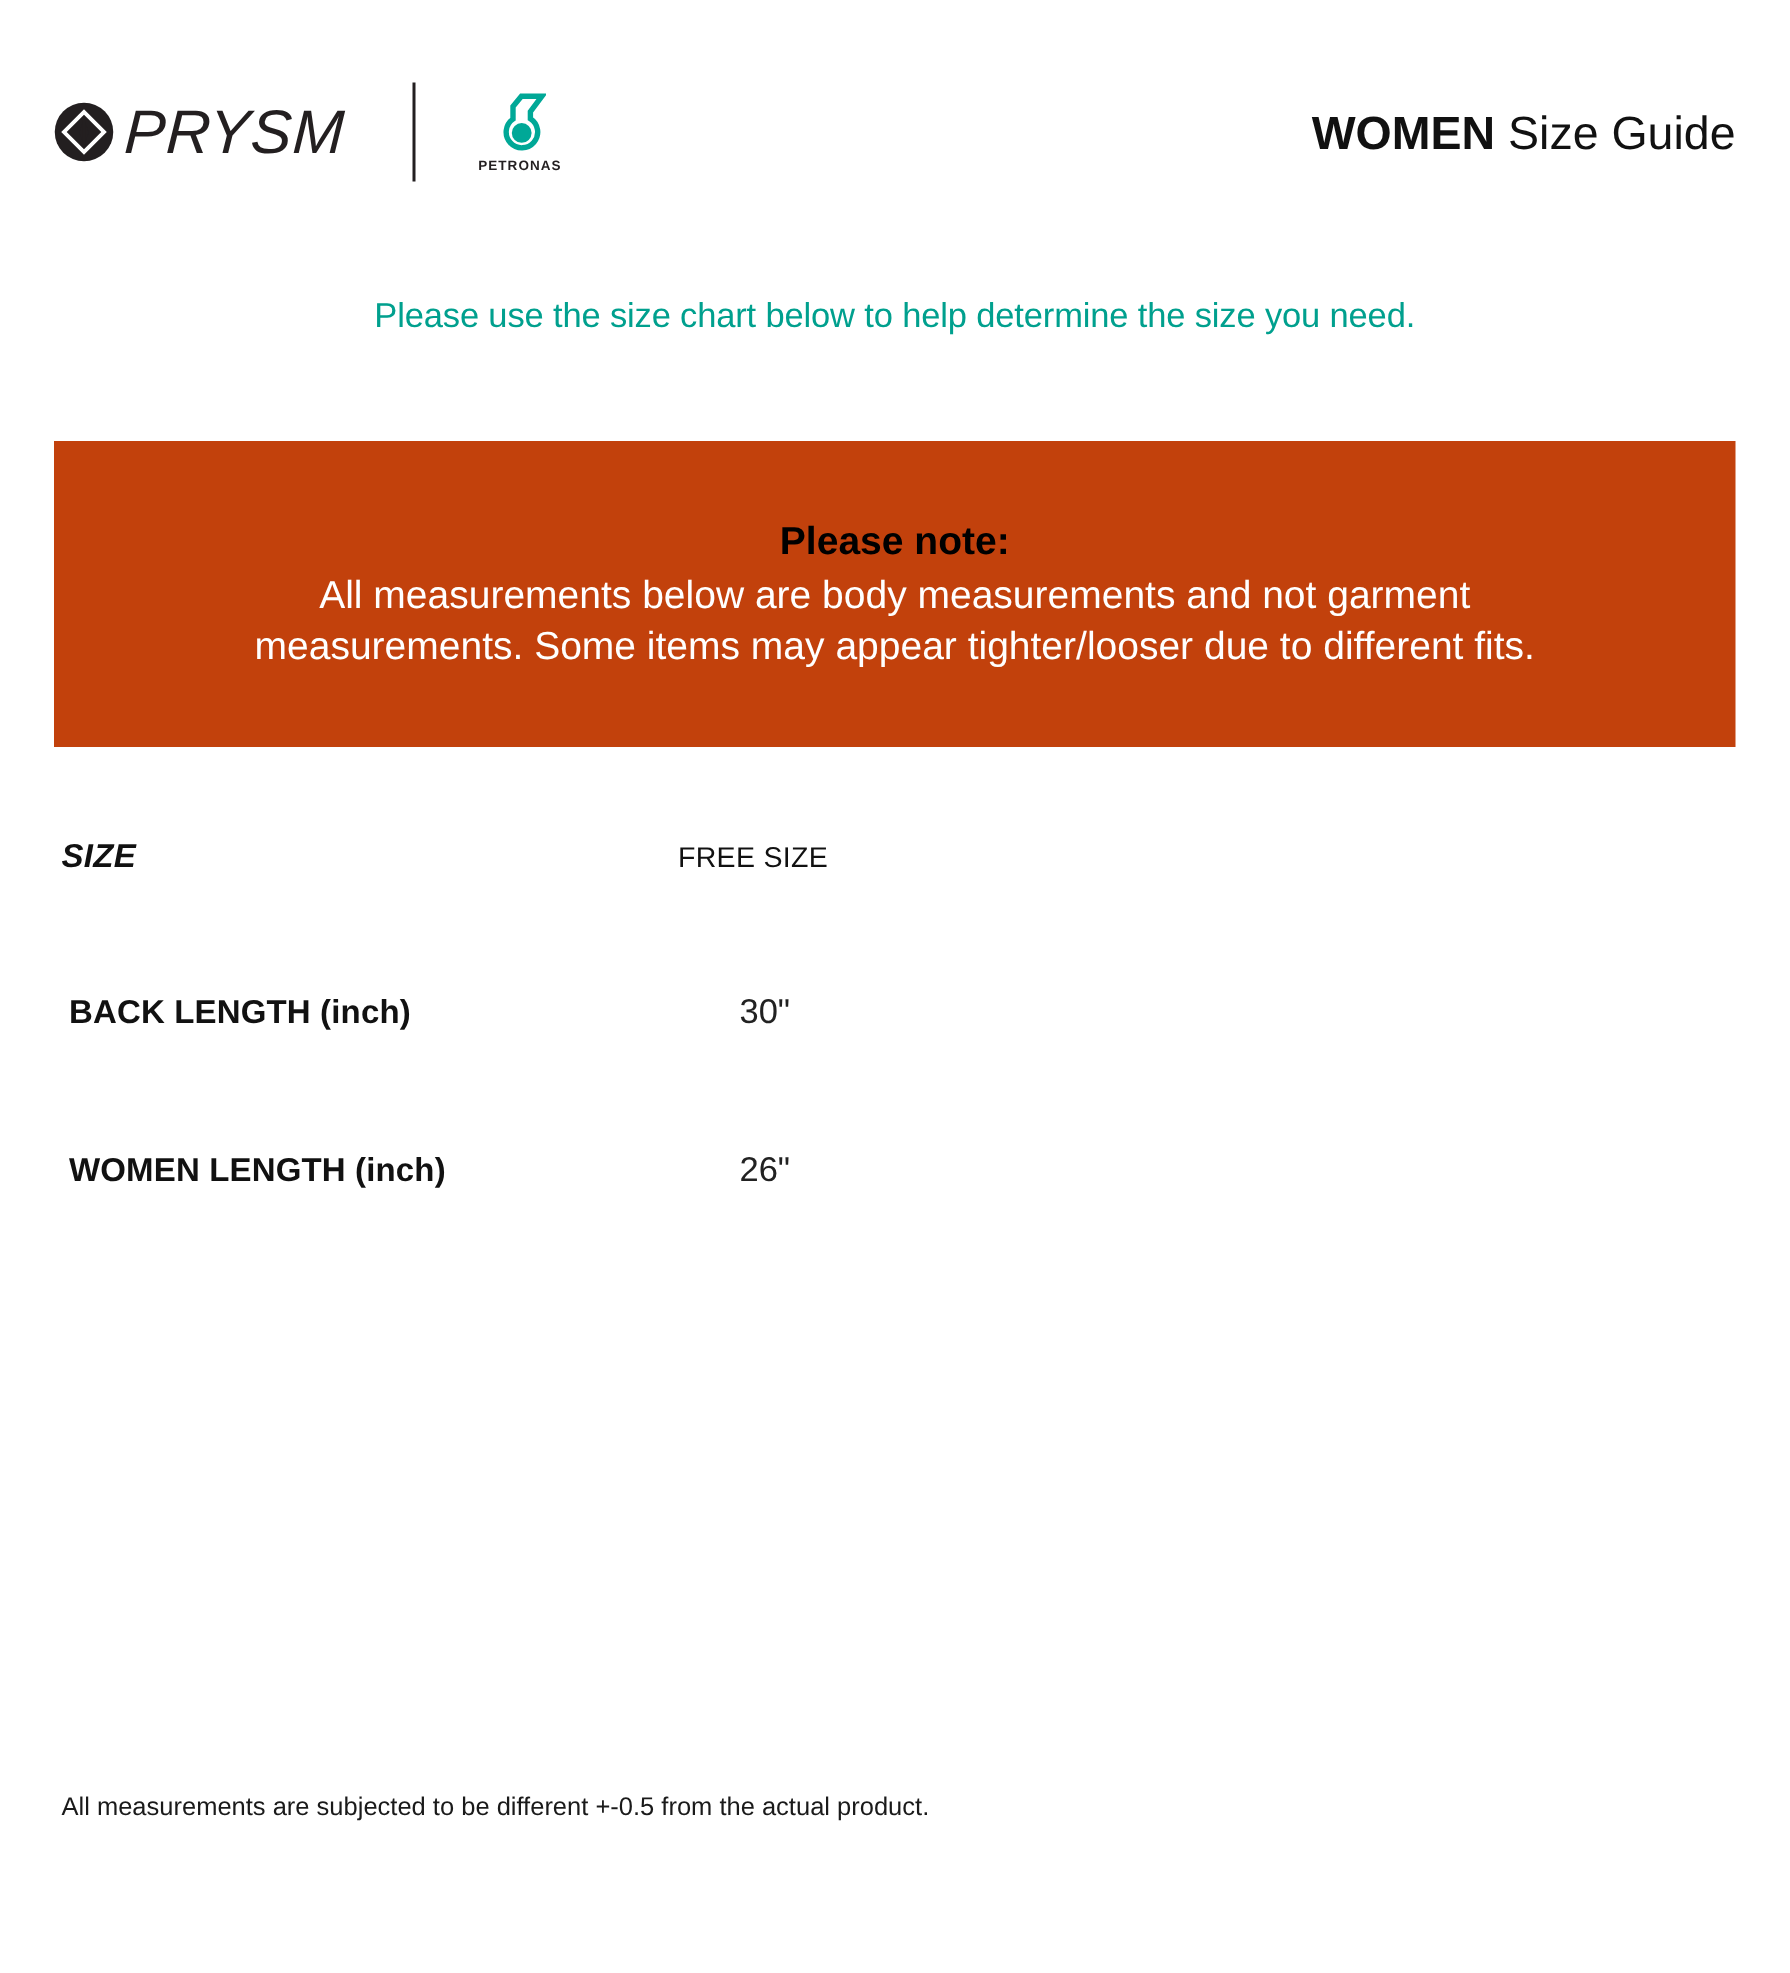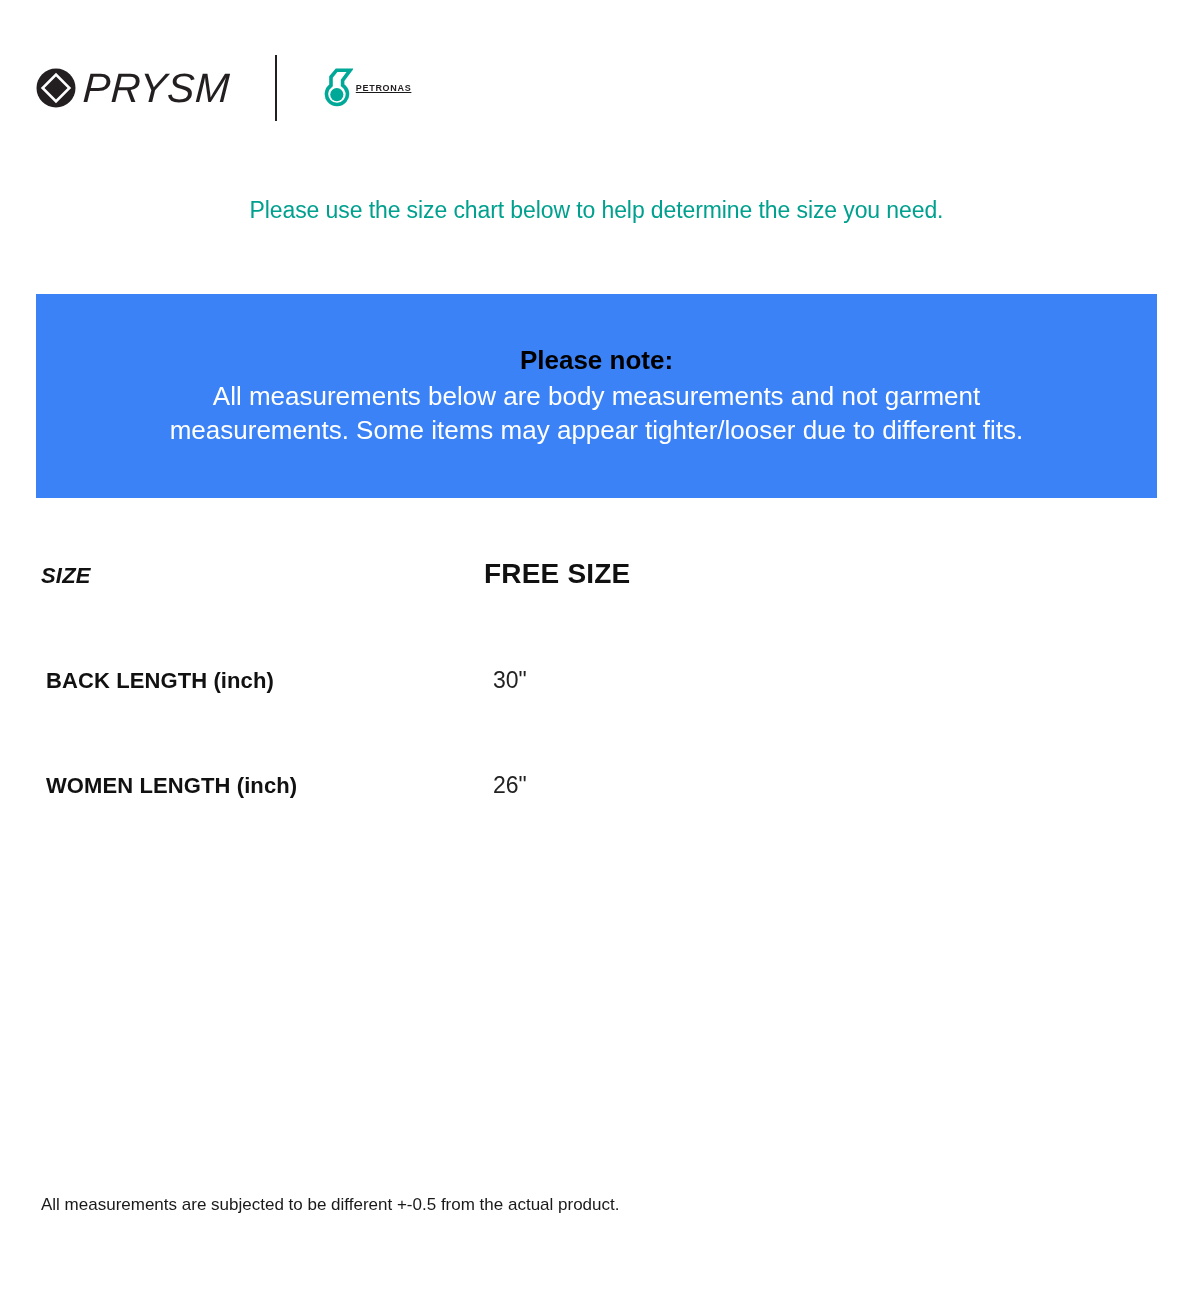--- a/index.html
+++ b/index.html
@@ -61,24 +61,23 @@
   .brand-divider {
     width: 2px;
     height: 66px;
     background: #231f20;
     margin: 0 42px 0 45px;
     flex: none;
   }
 
   .petronas-lockup {
     display: flex;
-    flex-direction: row;
+    flex-direction: column;
     align-items: center;
     gap: 3px;
-    text-decoration: underline;
   }
 
   .petronas-mark {
     width: 34px;
     height: 41px;
     display: block;
   }
 
   .petronas-word {
     font-size: 9px;
@@ -110,21 +109,21 @@
     letter-spacing: -0.1px;
   }
 
   
   .note-banner {
     position: absolute;
     top: 294px;
     left: 36px;
     width: 1121px;
     height: 204px;
-    background: #3b82f6;
+    background: #c2410c;
     display: flex;
     flex-direction: column;
     align-items: center;
     justify-content: center;
     padding: 0 60px;
   }
 
   .note-banner-title {
     font-size: 26px;
     font-weight: bold;
@@ -160,25 +159,24 @@
     width: 411px;
     flex: none;
     font-size: 22px;
     font-weight: bold;
     letter-spacing: 0.2px;
     color: #111111;
     font-style: italic;
   }
 
   .col-value {
-    font-size: 28px;
-    font-weight: bold;
+    font-size: 19px;
+    font-weight: normal;
     letter-spacing: 0.2px;
     color: #111111;
-    margin-left: 32px;
   }
 
   .table-row {
     display: flex;
     align-items: center;
     height: 105px;
   }
 
   .row-label {
     width: 452px;
@@ -242,20 +240,24 @@
       <svg class="petronas-mark" viewBox="0 0 34 41">
         <path d="M17.6 2.2 L31.2 2.2 L23.6 12.4 L23.6 17.2
                  A10.5 10.5 0 1 1 12.0 17.4 L12.0 9.0 Z" fill="none" stroke="#00a897" stroke-width="3.6" stroke-linejoin="miter"></path>
         <circle cx="17.8" cy="26.6" r="6.6" fill="#00a897"></circle>
       </svg>
       <span class="petronas-word">PETRONAS</span>
     </div>
 
   </div>
 
+  <div class="guide-title">
+    <span class="audience">WOMEN</span>
+    <span class="guide-label">Size Guide</span>
+  </div>
 
 </div>
 
 <div class="intro-line">Please use the size chart below to help determine the size you need.</div>
 
 <div class="note-banner">
   <div class="note-banner-title">Please note:</div>
   <div class="note-banner-body">All measurements below are body measurements and not garment measurements. Some items may appear tighter/looser due to different fits.</div>
 </div>
 

